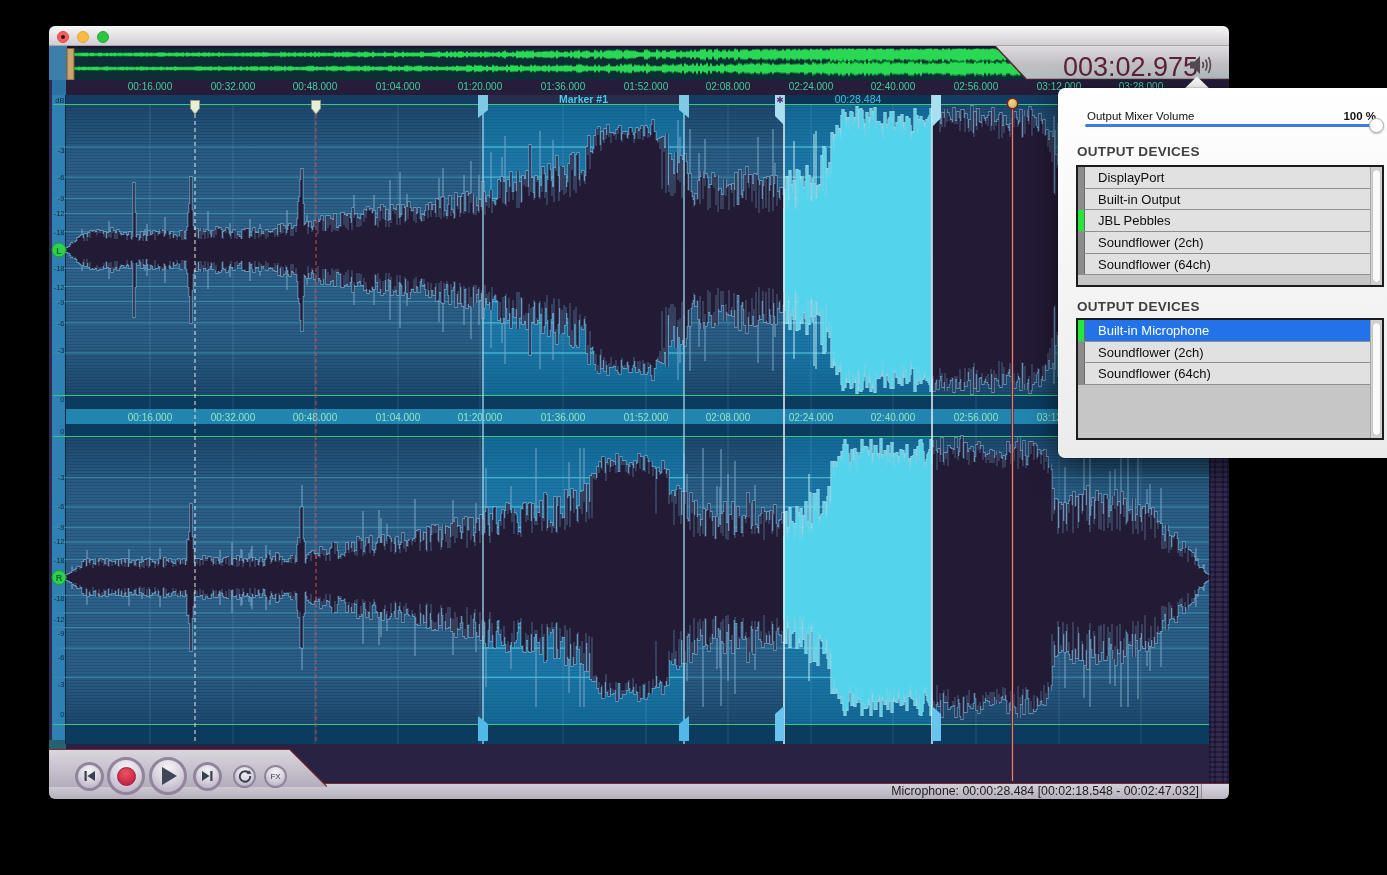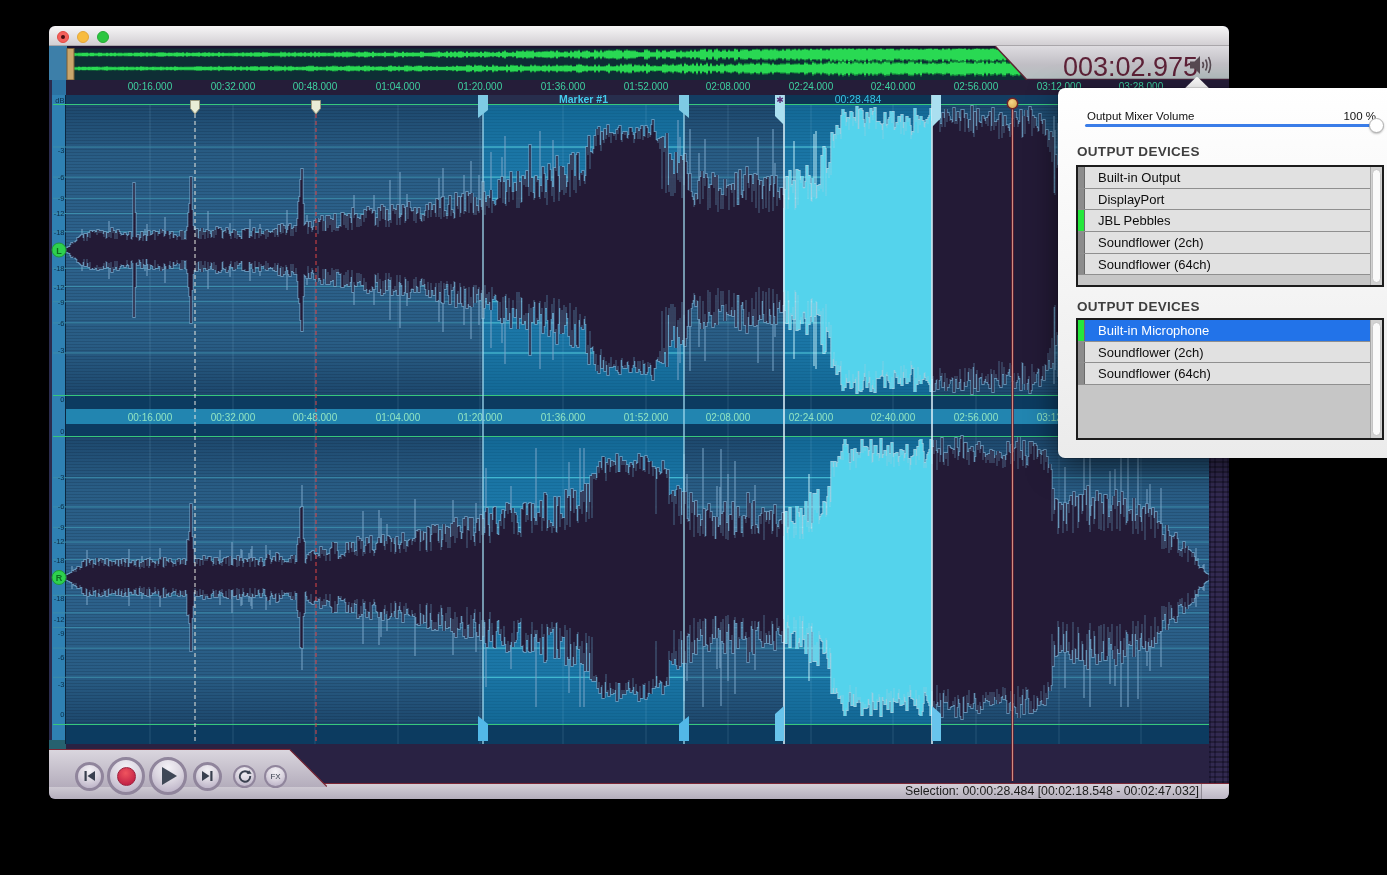--- a/index.html
+++ b/index.html
@@ -32,21 +32,21 @@
   border-left:1px solid #8f8a94; background:linear-gradient(#dcd8e0,#bcb6c4); }
 .btn { position:absolute; border-radius:50%;
   background:radial-gradient(circle at 50% 25%, #f3f1f6 0%, #dcd7e1 45%, #b2a7bf 100%);
   border:3px solid #90859c; display:flex; align-items:center; justify-content:center; }
 .popover { position:absolute; left:1026px; top:88px; width:346px; height:370px;
   background:linear-gradient(#ffffff,#ebebeb); border-radius:7px;
   box-shadow:0 10px 30px rgba(0,0,0,0.55), 0 0 0 1px rgba(0,0,0,0.12);margin-left:32px; }
 .parrow { position:absolute; left:1188px; top:80px; width:18px; height:18px;
   background:#fff; transform:rotate(45deg); border-radius:2px; }
 .plabel { position:absolute; left:29px; top:22px; font-size:11.5px; color:#111; }
-.ppct { position:absolute; right:28px; top:22px; font-size:11.5px; color:#111; }
+.ppct { position:absolute; right:28px; top:22px; font-size:11.5px; color:#111;font-weight:bold; }
 .ptrack { position:absolute; left:27px; top:35.5px; width:292px; height:3px;
   background:#3a7de8; border-radius:2px; }
 .pknob { position:absolute; left:311px; top:30px; width:15px; height:15px; border-radius:50%;
   background:#fff; border:1px solid #b0b0b0; box-shadow:0 1px 2px rgba(0,0,0,0.25); }
 .phead { position:absolute; left:19px; font-size:13.5px; font-weight:bold; color:#3f3f3f;
   letter-spacing:0.3px; }
 .plist { position:absolute; left:18px; width:308px; height:122px; border:2px solid #1c1c1c;
   background:#c6c6c6; }
 .prow { position:relative; height:21.7px; background:#e1e1e1; border-bottom:1px solid #8f8f8f;
   font-size:13px; color:#0d0d0d; line-height:21px; padding-left:20px; }
@@ -230,21 +230,21 @@
       <text x="64.5" y="660.0" text-anchor="end" font-size="7.5" fill="#0a2c46">-6</text>
       <text x="64.5" y="687.0" text-anchor="end" font-size="7.5" fill="#0a2c46">-3</text>
       <text x="64.5" y="716.5" text-anchor="end" font-size="7.5" fill="#0a2c46">0</text>
     <circle cx="59" cy="250" r="7" fill="#2ed14e" stroke="#1f9a38" stroke-width="1"></circle>
     <text x="59" y="253.5" text-anchor="middle" font-size="9" font-weight="bold" fill="#0c6e20">L</text>
     <circle cx="59" cy="577.5" r="7" fill="#2ed14e" stroke="#1f9a38" stroke-width="1"></circle>
     <text x="59" y="581" text-anchor="middle" font-size="9" font-weight="bold" fill="#0c6e20">R</text>
   </svg>
   <div class="abs scrollstrip"></div>
   <div class="abs status"></div>
-  <div class="stext">Selection: 00:00:28.484 [00:02:18.548 - 00:02:47.032]</div>
+  <div class="stext">Microphone: 00:00:28.484 [00:02:18.548 - 00:02:47.032]</div>
   <div class="sgrip"></div>
   <svg class="abs" style="left:0;top:718px" width="330" height="55" viewBox="0 0 330 55">
     <defs>
         <linearGradient id="gtb" x1="0" y1="0" x2="0" y2="1">
       <stop offset="0" stop-color="#dad6de"></stop>
           <stop offset="1" stop-color="#b4adbc"></stop>
     </linearGradient>
       </defs>
     <polygon points="0,6 241,6 278,43 0,43" fill="url(#gtb)"></polygon>
     <path d="M0 5.5 H240.8 L277.8 42.5" stroke="#7c2836" stroke-width="1.1" fill="none"></path>
@@ -280,22 +280,22 @@
   </div>
 </div>
 <div class="parrow"></div>
 <div class="popover">
   <div class="plabel">Output Mixer Volume</div>
   <div class="ppct">100 %</div>
   <div class="ptrack"></div>
   <div class="pknob"></div>
   <div class="phead" style="top:56px">OUTPUT DEVICES</div>
   <div class="plist" style="top:77px">
+    <div class="prow"><div class="gut"></div>DisplayPort</div>
     <div class="prow"><div class="gut"></div>Built-in Output</div>
-    <div class="prow"><div class="gut"></div>DisplayPort</div>
     <div class="prow"><div class="gut on"></div>JBL Pebbles</div>
     <div class="prow"><div class="gut"></div>Soundflower (2ch)</div>
     <div class="prow"><div class="gut"></div>Soundflower (64ch)</div>
     <div class="psb">
         <div class="thumb"></div>
       </div>
   </div>
   <div class="phead" style="top:211px">OUTPUT DEVICES</div>
   <div class="plist" style="top:230px">
     <div class="prow sel"><div class="gut on"></div>Built-in Microphone</div>

